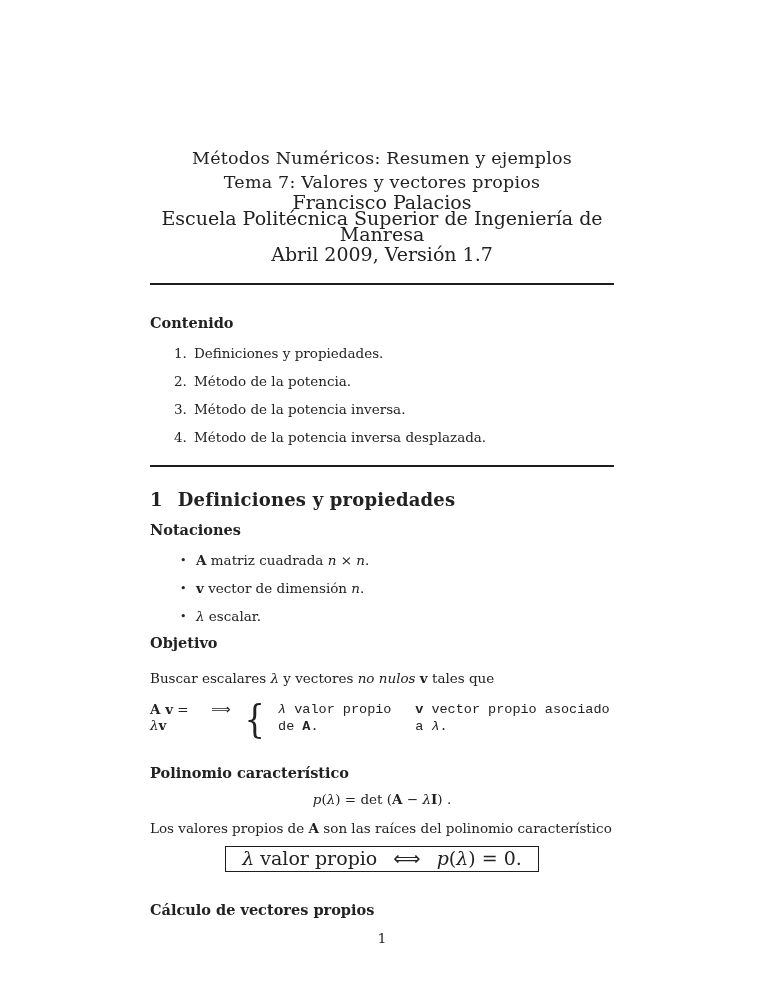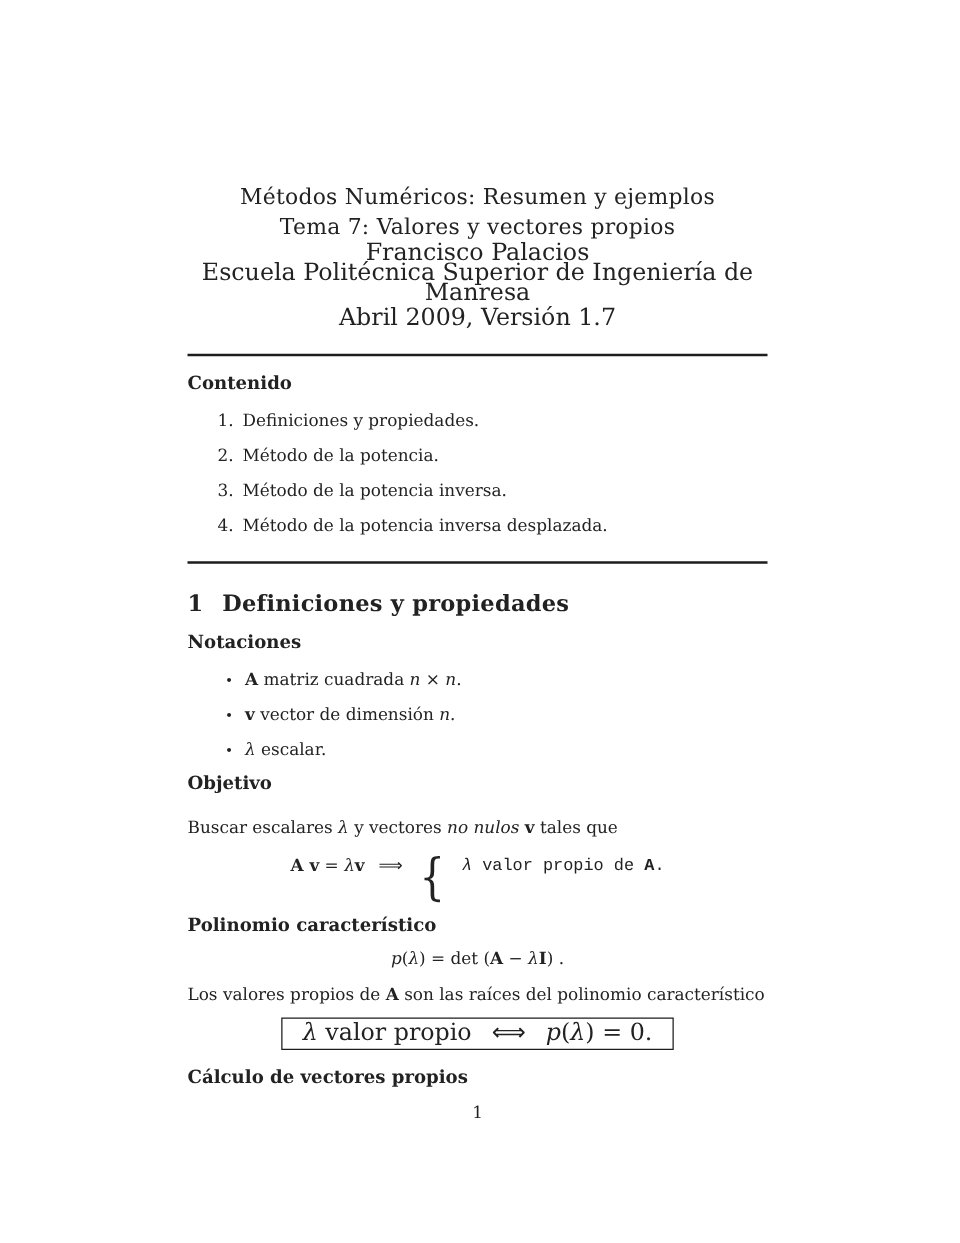--- a/index.html
+++ b/index.html
@@ -17,21 +17,21 @@
     border-radius:18px;
   }
   
   .title-line { font-size:17.5px; line-height:24px; text-align:center; letter-spacing:0.2px; }
   .meta-line  { font-size:19px;   line-height:16px; text-align:center; }
   .date-line  { margin-top:4px; }
   
   .rule  { height:2px; background:#1d1d1d; margin-top:21px; }
   .rule-2 { margin-top:19px; }
   
-  .subhead { font-size:14.5px; font-weight:bold; line-height:18px; margin-top:13px; }
+  .subhead { font-size:14.5px; font-weight:bold; line-height:18px; margin-top:29px; }
   .subhead-tight { margin-top:9px; }
   .section-head { display:flex; gap:15px; font-size:18px; font-weight:bold; line-height:24px; margin-top:21px; letter-spacing:0.2px; }
   
   .enum-row { display:flex; font-size:13.5px; line-height:17px; margin-top:11px; padding-left:24px; }
   .enum-row.first { margin-top:13px; }
   .enum-num { width:20px; flex:0 0 20px; }
   .bullet-row { display:flex; font-size:13.5px; line-height:17px; margin-top:11px; padding-left:30px; }
   .bullet-row.first { margin-top:13px; }
   .bullet-dot { width:16px; flex:0 0 16px; font-size:11px; line-height:17px; }
   
@@ -111,20 +111,21 @@
 
   <div class="subhead subhead-tight">Objetivo</div>
   <div class="body-line"><span>Buscar escalares </span><span class="i">λ</span><span> y vectores </span><span class="i">no nulos</span><span> </span><span class="b">v</span><span> tales que</span></div>
 
   <div class="eq-cases">
     <span><span class="b">A v</span><span> = </span><span class="i">λ</span><span class="b">v</span></span>
     <span class="ar">⟹</span>
     <span class="cases-brace">{</span>
     <span class="cases-col">
       <span class="case-line"><span class="i">λ</span><span> valor propio de </span><span class="b">A</span><span>.</span></span>
+      <span class="case-line"><span class="b">v</span><span> vector propio asociado a </span><span class="i">λ</span><span>.</span></span>
     </span>
   </div>
 
   <div class="subhead">Polinomio característico</div>
   <div class="eq-center"><span class="i">p</span><span>(</span><span class="i">λ</span><span>) = det (</span><span class="b">A</span><span> − </span><span class="i">λ</span><span class="b">I</span><span>) .</span></div>
 
   <div class="body-line body-line-sp"><span>Los valores propios de </span><span class="b">A</span><span> son las raíces del polinomio característico</span></div>
 
   <div class="boxed-wrap">
     <div class="boxed">

